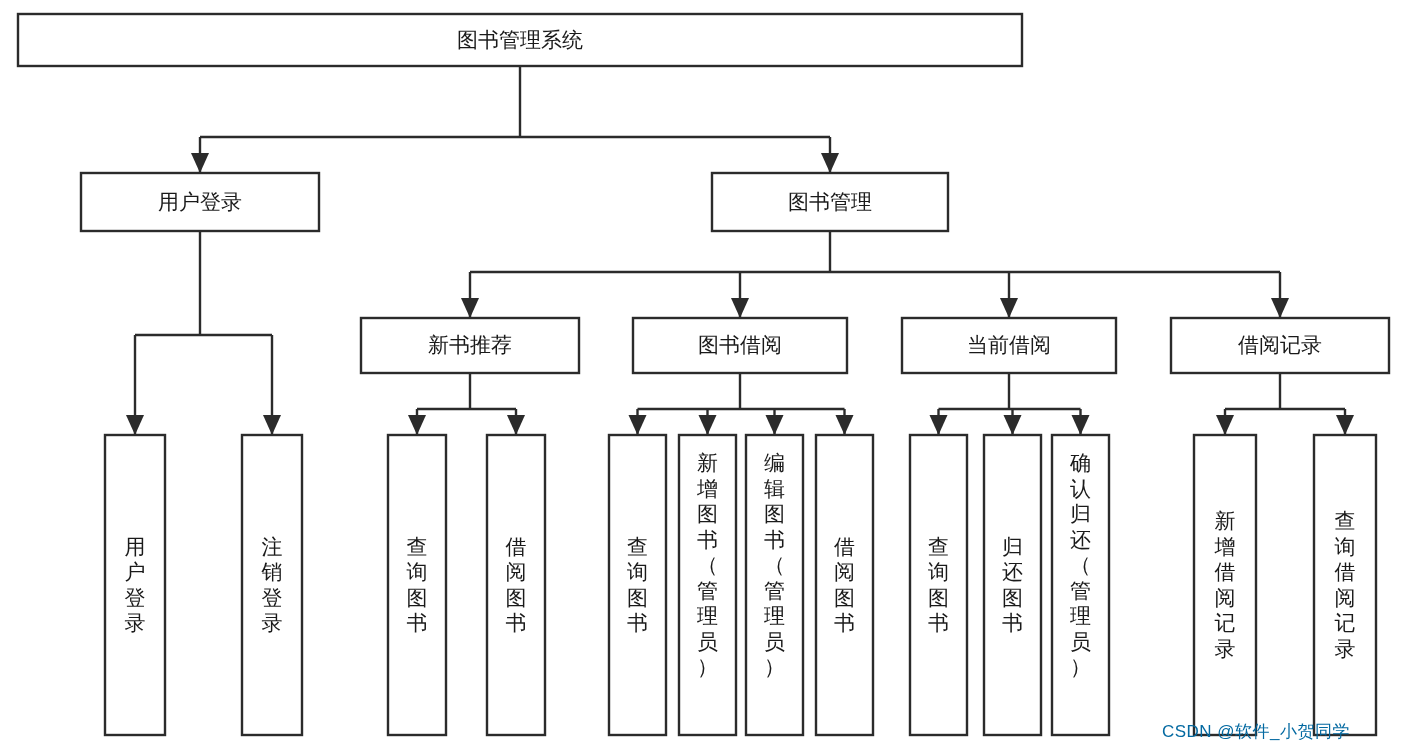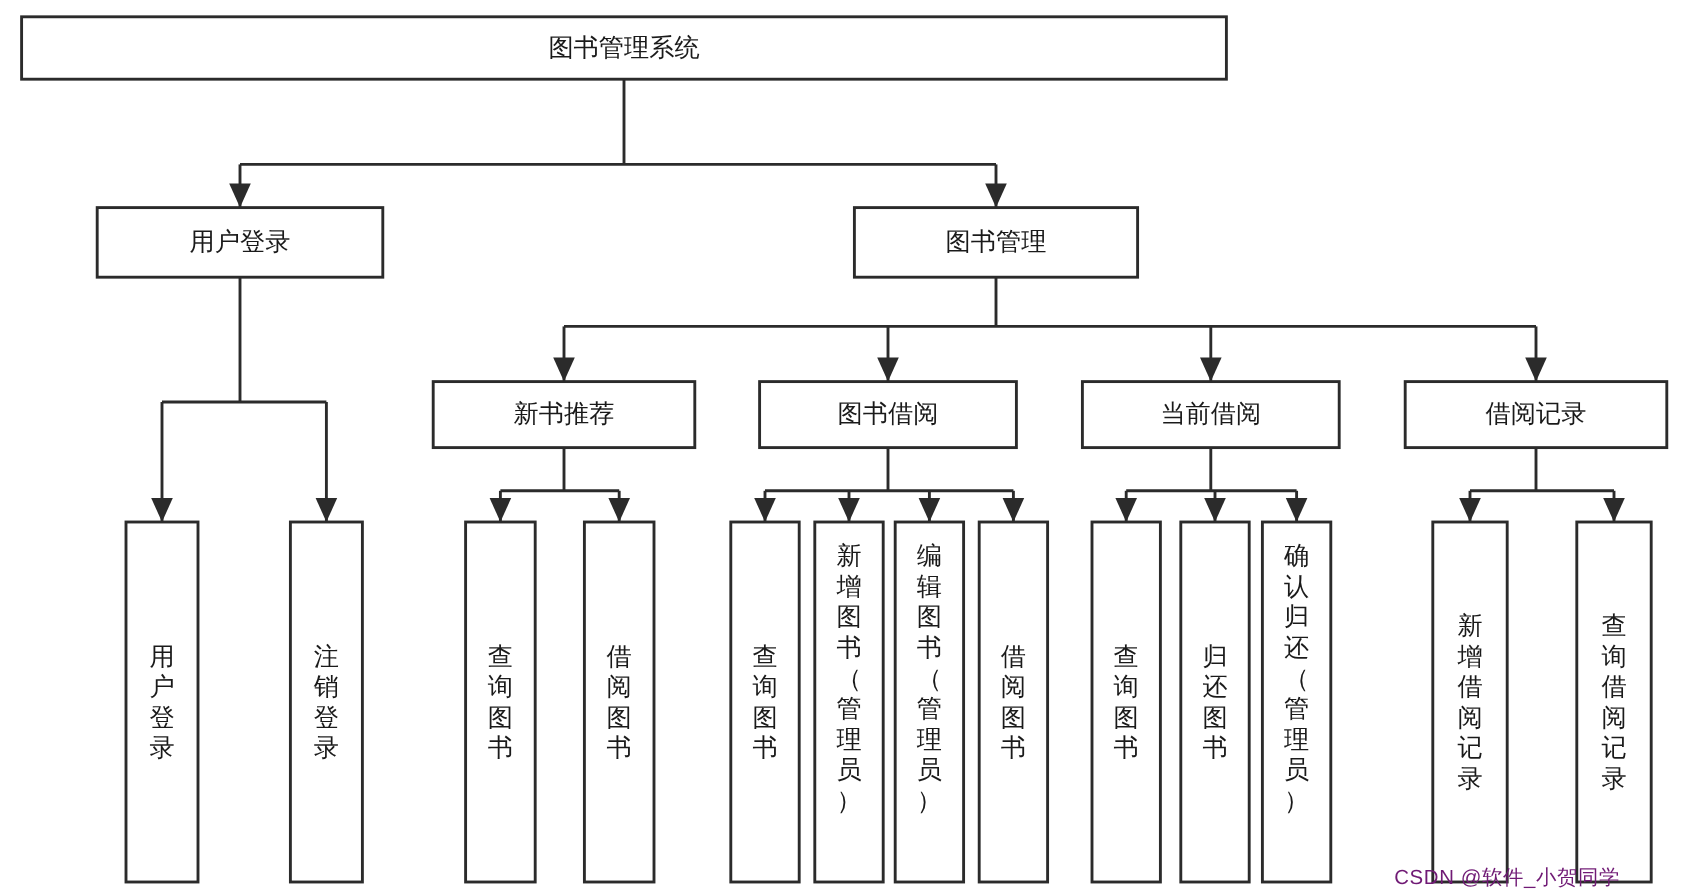--- a/index.html
+++ b/index.html
@@ -53,21 +53,21 @@
     font-size: 21px;
     fill: #1a1a1a;
     text-anchor: middle;
   }
   .watermark-text {
     position: absolute;
     right: 12px;
     bottom: 4px;
     font-family: "Liberation Sans", "DejaVu Sans", sans-serif;
     font-size: 17px;
-    color: #701a75;
+    color: #0369a1;
     white-space: nowrap;
     letter-spacing: 0.5px;
   }
 </style>
 </head>
 <body>
 
 <div id="diagram-root">
   <svg id="tree-svg" viewBox="0 0 1405 747">
     <g id="connectors-layer">

